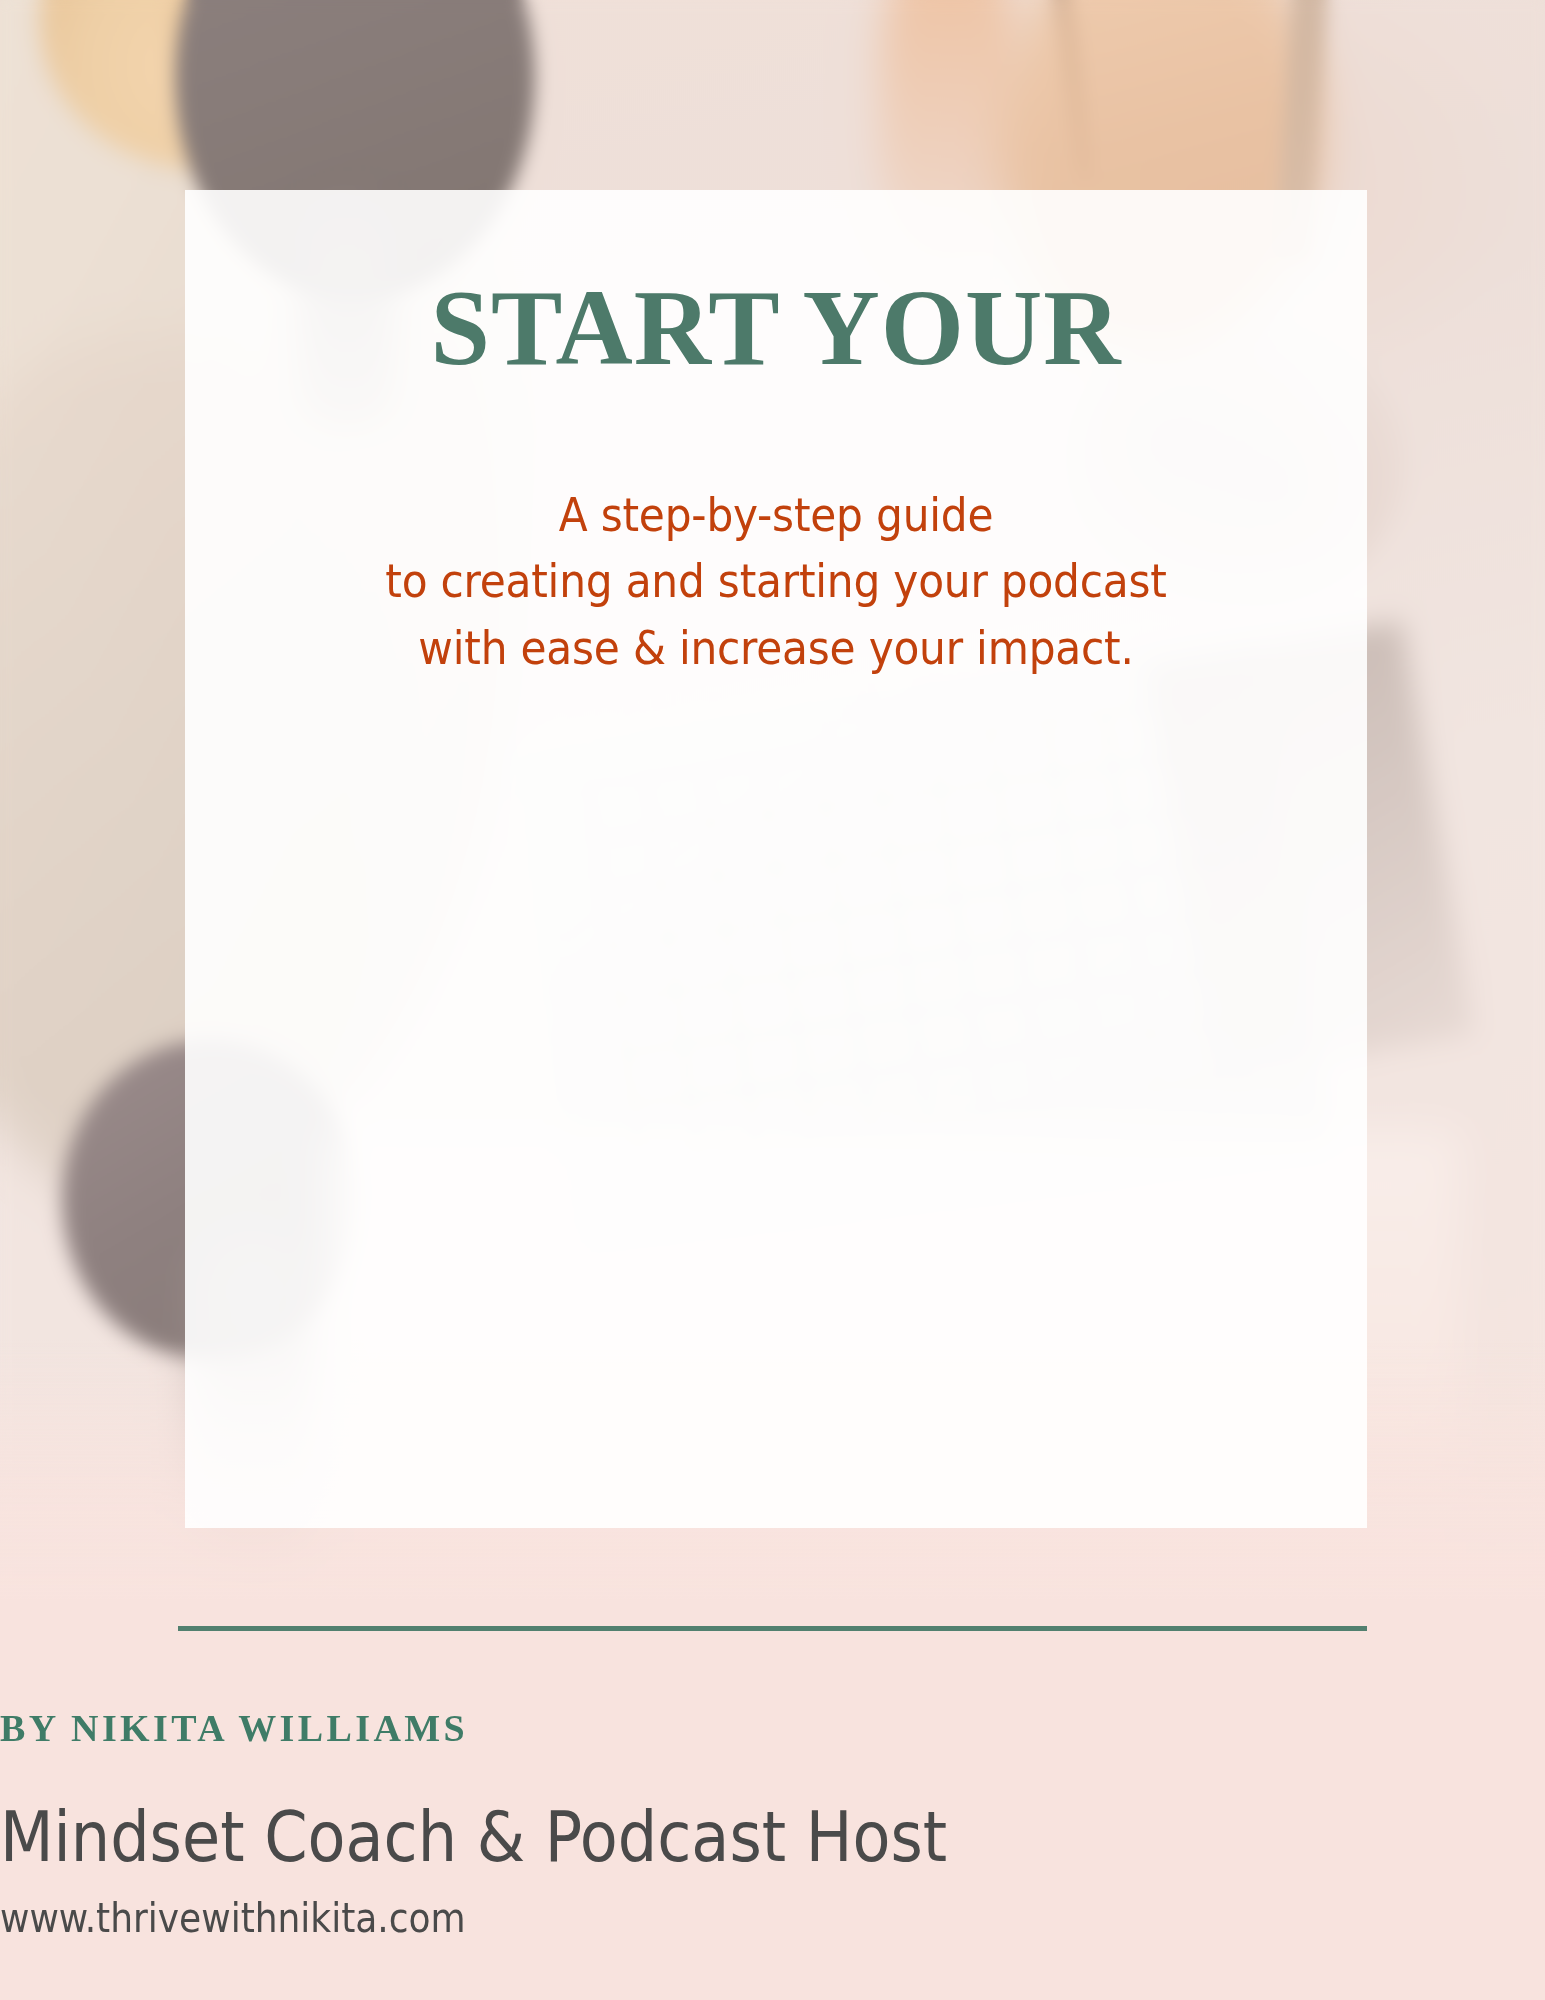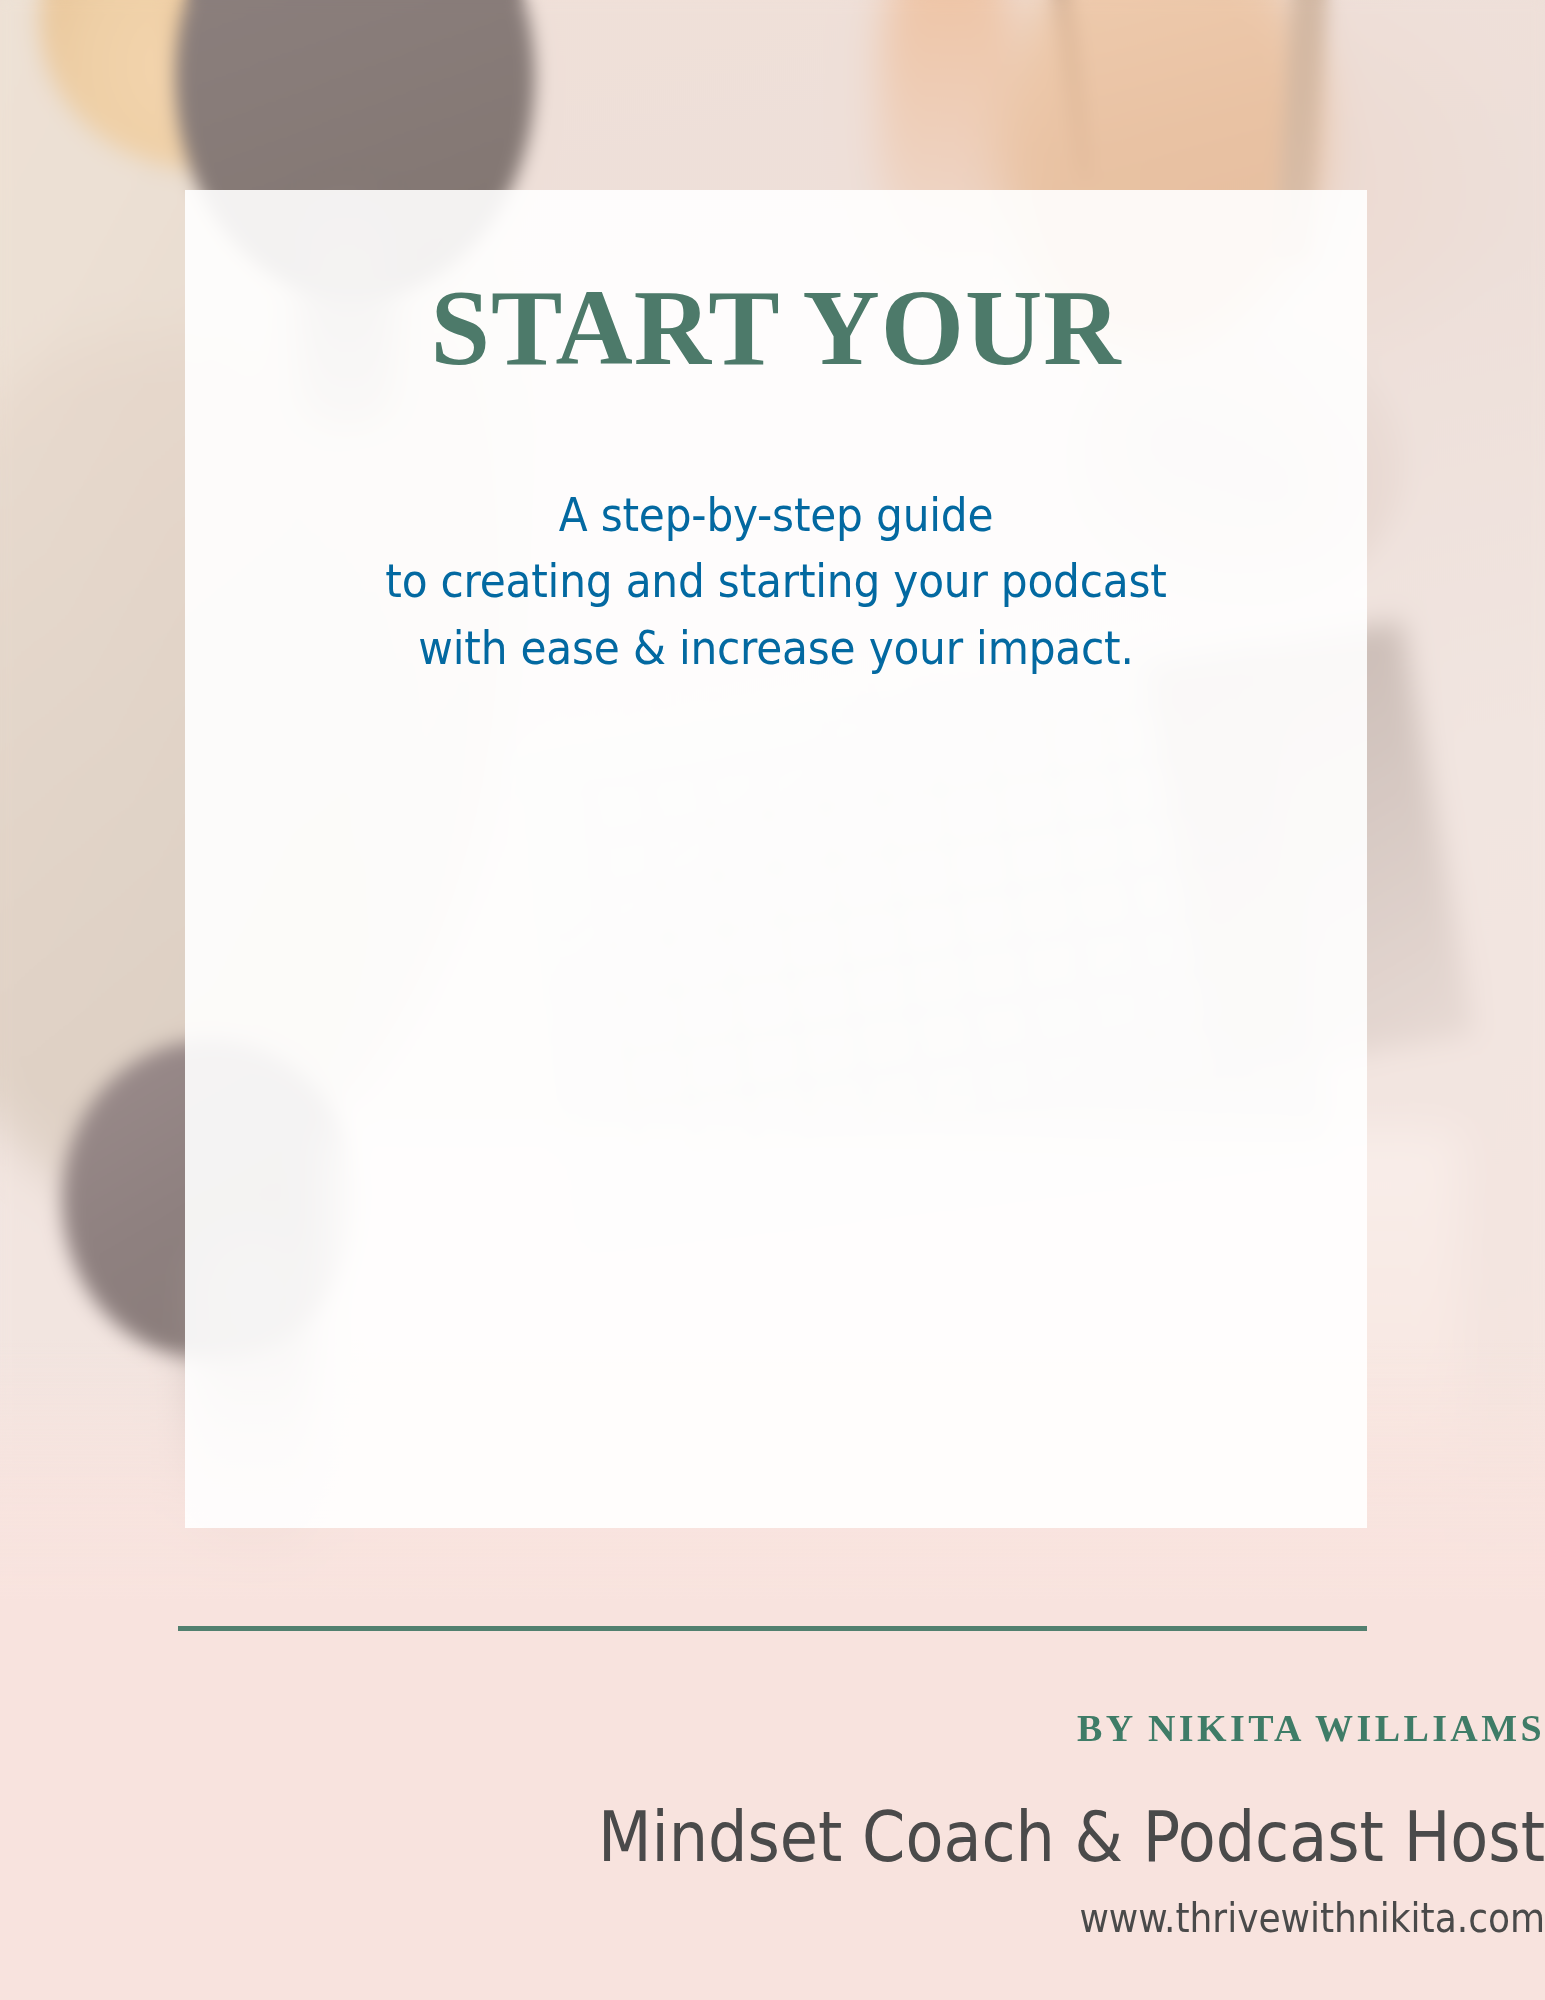--- a/index.html
+++ b/index.html
@@ -265,21 +265,21 @@
     letter-spacing: 1px;
     margin: 0;
   }
   .title-line { display: block; white-space: nowrap; }
 
   
   .subtitle {
     margin: 86px 0 0 0;
     font-family: "DejaVu Sans Condensed", "Liberation Sans Narrow", "Liberation Sans", sans-serif;
     font-weight: 400;
-    color: #0369a1;
+    color: #c2410c;
     font-size: 47px;
     line-height: 1.42;
     letter-spacing: -0.2px;
   }
   .subtitle-line { display: block; white-space: nowrap; }
 
   
   .divider {
     position: absolute;
     left: 178px;
@@ -288,21 +288,21 @@
     height: 5px;
     background: #52806f;
   }
 
   
   .footer {
     position: absolute;
     left: 0;
     top: 1706px;
     width: 1545px;
-    text-align: right;
+    text-align: left;
   }
 
   .footer-author {
     font-family: "Liberation Serif", "DejaVu Serif", serif;
     font-weight: bold;
     color: #3f7c67;
     font-size: 38px;
     letter-spacing: 3.4px;
     margin: 0;
     line-height: 1.2;

